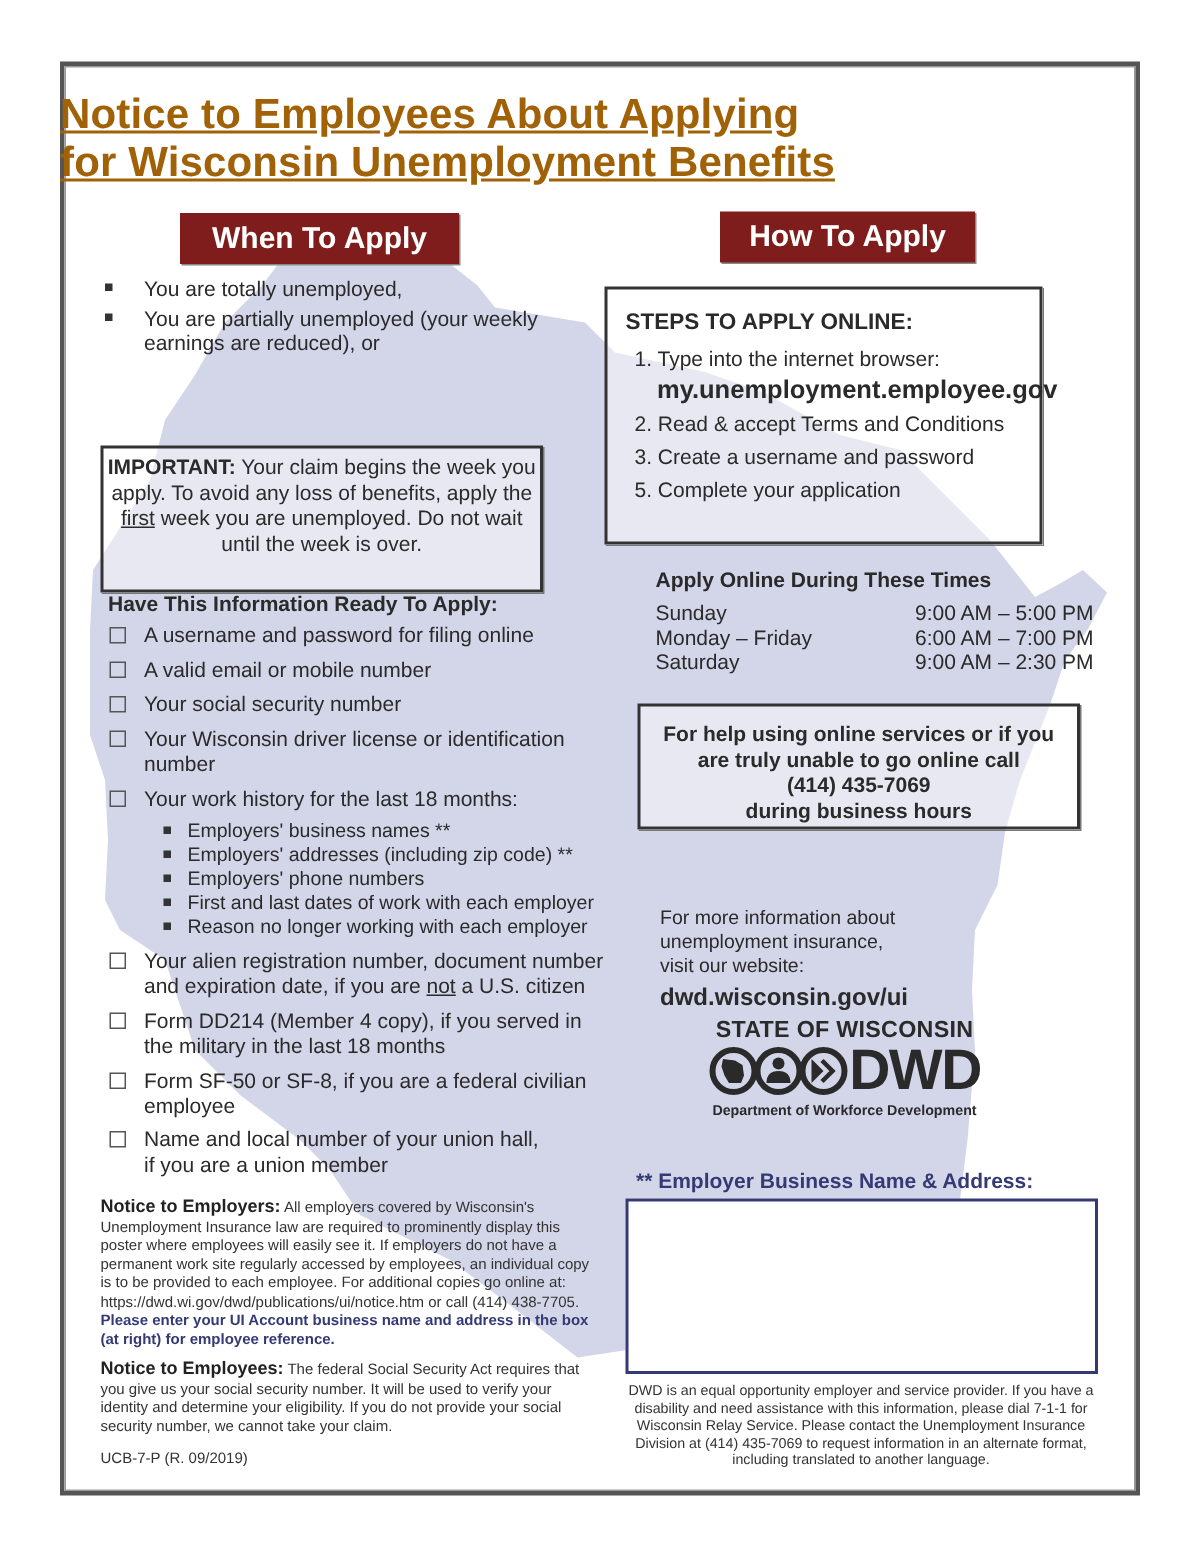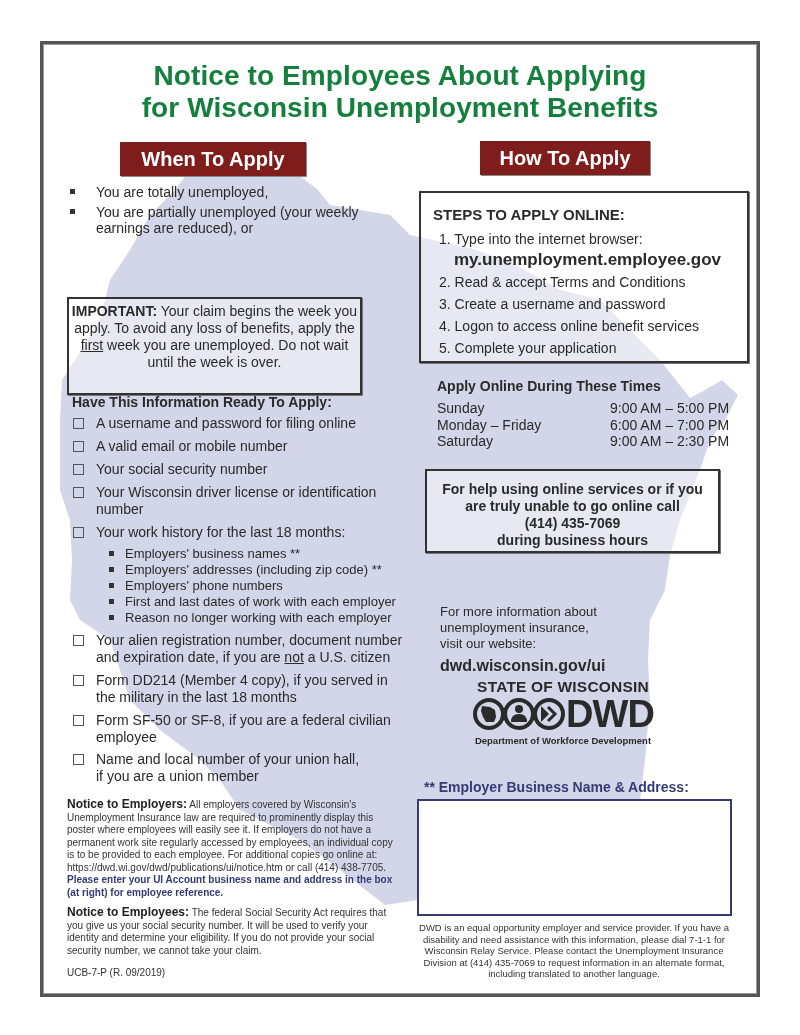--- a/index.html
+++ b/index.html
@@ -1,39 +1,39 @@
 <!DOCTYPE html>
 <html><head>
 <meta charset="utf-8">
 <style>
   html, body { margin: 0; padding: 0; background: #ffffff; }
   body { width: 800px; height: 1035px; position: relative; overflow: hidden; font-family: "Liberation Sans", sans-serif; color: #2a2a2a; }
   .poster { position: absolute; left: 40px; top: 41px; width: 714px; height: 950px; border: 3px solid #555; box-shadow: inset 0 0 0 1px #999; background: #fff; }
   .map { position: absolute; left: 0; top: 0; width: 800px; height: 1035px; pointer-events: none; }
   .abs { position: absolute; }
-  .title { left: 40px; top: 60px; width: 720px; text-align: center; color: #15803d; font-weight: bold; font-size: 28px; line-height: 32px; letter-spacing: 0.1px; }
+  .title { left: 40px; top: 60px; width: 720px; color: #a16207; font-weight: bold; font-size: 28px; line-height: 32px; letter-spacing: 0.1px; text-decoration: underline; }
   .hdr-bar { background: #7f1d1d; color: #fff; font-weight: bold; font-size: 20px; text-align: center; line-height: 34px; height: 34px; box-shadow: 1px 1px 0 #888; }
   .bul { font-size: 14px; line-height: 16.5px; }
   .bul .item { position: relative; padding-left: 30px; margin-bottom: 3px; }
   .bul .item .sq { position: absolute; left: 4px; top: 5px; width: 5px; height: 5px; background: #333; }
   .box { border: 2px solid #333; box-shadow: 1px 1px 0 #777; background: rgba(255,255,255,0.45); }
   .important { left: 67px; top: 297px; width: 295px; height: 98px; text-align: center; font-size: 14px; line-height: 17px; padding-top: 4px; box-sizing: border-box; }
   .important b { font-weight: bold; }
   .u { text-decoration: underline; }
   .ready-h { left: 72px; top: 394px; font-weight: bold; font-size: 14px; }
   .chk { font-size: 14px; line-height: 17px; }
   .chk .row { position: absolute; left: 72px; padding-left: 24px; width: 330px; }
   .chk .row .cb { position: absolute; left: 1px; top: 3px; width: 9px; height: 9px; border: 1px solid #555; }
   .sub { position: absolute; left: 106px; top: 546px; font-size: 13px; line-height: 16px; }
   .sub .s { position: relative; padding-left: 19px; }
   .sub .s .sq { position: absolute; left: 3px; top: 5px; width: 5px; height: 5px; background: #333; }
   .notice { font-size: 10px; line-height: 12.5px; color: #333; }
   .notice .lbl { font-weight: bold; font-size: 12px; color: #222; }
   .notice .blue { color: #353a75; font-weight: bold; }
-  .steps { left: 403px; top: 191px; width: 330px; height: 172px; padding: 13px 12px 0 12px; box-sizing: border-box; font-size: 14px; margin-left: 16px; }
+  .steps { left: 403px; top: 191px; width: 292px; height: 172px; padding: 13px 12px 0 12px; box-sizing: border-box; font-size: 14px; }
   .steps .h { font-weight: bold; font-size: 15px; margin-bottom: 8px; }
   .steps .st { line-height: 17px; margin-bottom: 5px; padding-left: 6px; }
   .steps .url { font-weight: bold; font-size: 17px; padding-left: 21px; margin-top: -3px; margin-bottom: 4px; }
   .times { left: 437px; top: 378px; font-size: 14px; }
   .times .h { font-weight: bold; margin-bottom: 6px; }
   .times .r { line-height: 16.5px; display: flex; gap: 32px; }
   .times .r .d { width: 141px; }
   .help { left: 425px; top: 469px; width: 295px; height: 84px; text-align: center; font-weight: bold; font-size: 14px; line-height: 17px; padding-top: 10px; box-sizing: border-box; }
   .more { left: 440px; top: 582px; width: 220px; text-align: left; font-size: 13px; line-height: 16px; margin-top: 22px; }
   .more .web { font-weight: bold; font-size: 16px; margin-top: 6px; }
@@ -110,21 +110,20 @@
 <div class="abs hdr-bar" style="left:480px; top:141px; width:170px;">
   <span>How To Apply</span>
 </div>
 
 <div class="abs box steps">
   <div class="h">STEPS TO APPLY ONLINE:</div>
   <div class="st">1. Type into the internet browser:</div>
   <div class="url">my.unemployment.employee.gov</div>
   <div class="st">2. Read &amp; accept Terms and Conditions</div>
   <div class="st">3. Create a username and password</div>
-  <div class="st">4. Logon to access online benefit services</div>
   <div class="st">5. Complete your application</div>
 </div>
 
 <div class="abs times">
   <div class="h">Apply Online During These Times</div>
   <div class="r">
       <span class="d">Sunday</span>
       <span>9:00 AM – 5:00 PM</span>
     </div>
   <div class="r">

